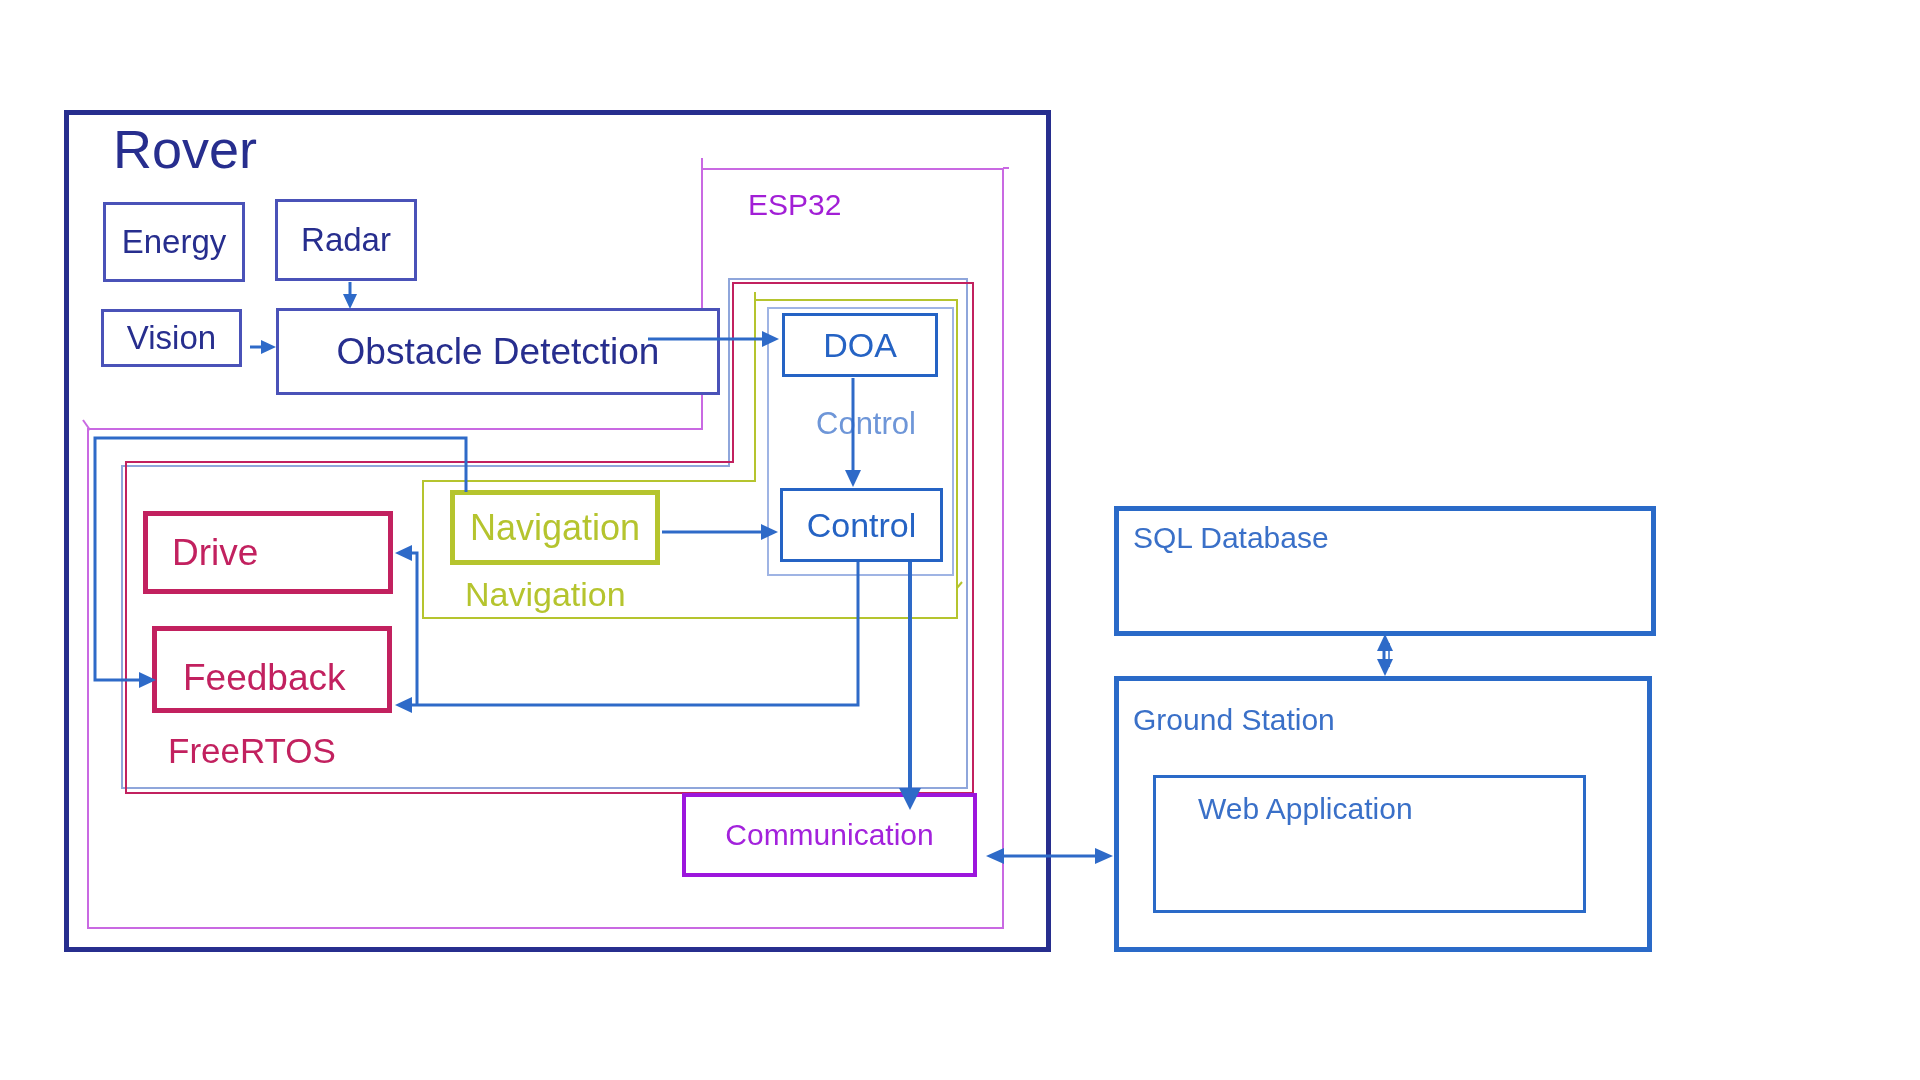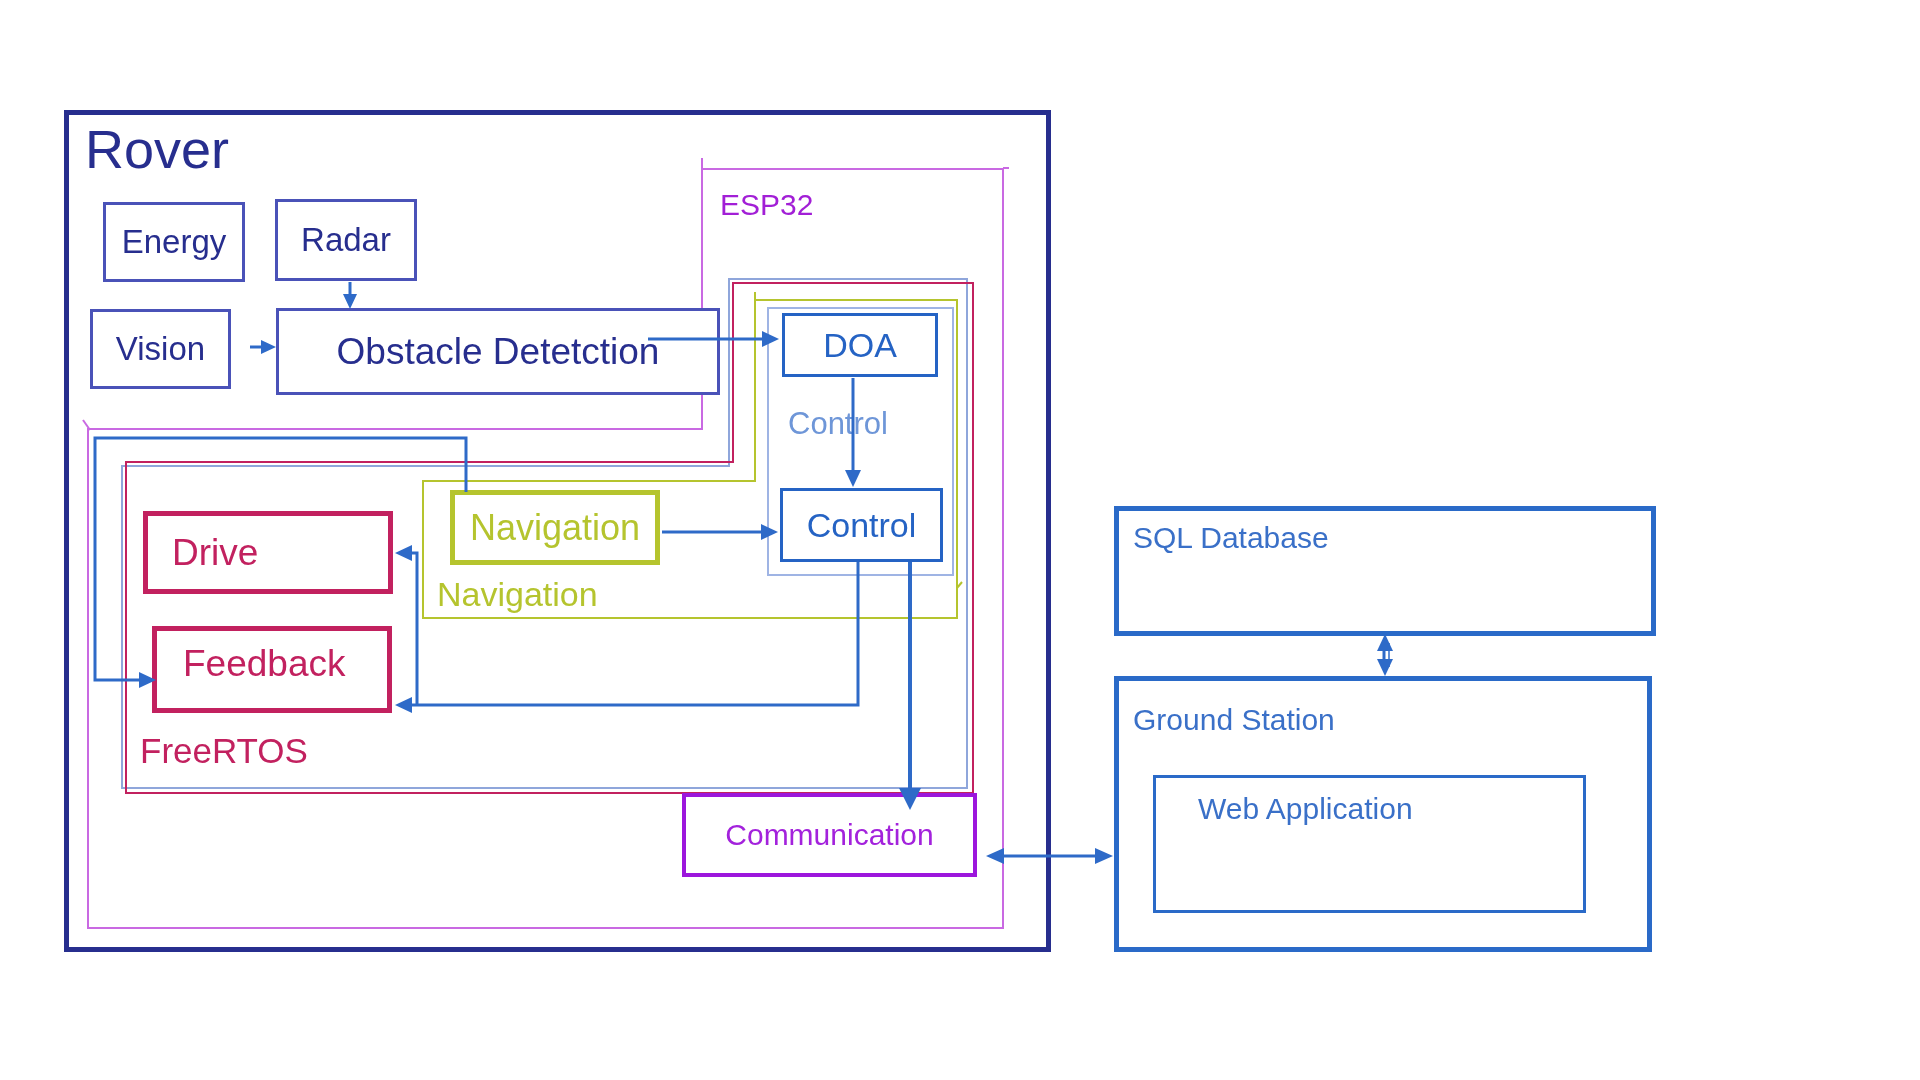--- a/index.html
+++ b/index.html
@@ -6,51 +6,51 @@
   .canvas{
     position:relative;width:1920px;height:1080px;background:#ffffff;
     font-family:"Liberation Sans", sans-serif;overflow:hidden;
   }
   svg.layer{position:absolute;left:0;top:0;pointer-events:none;}
   .node{
     position:absolute;box-sizing:border-box;background:#ffffff;
     display:flex;align-items:center;justify-content:center;
     white-space:nowrap;z-index:2;
   }
-  .lbl{position:absolute;z-index:3;white-space:nowrap;line-height:1;}
+  .lbl{position:absolute;z-index:3;white-space:nowrap;line-height:1;margin-left:28px;}
   
   .canvas{
     --navy:#272E8E; --slate:#4A52B8; --blue:#2E6AC8; --royal:#2A6AC8;
     --royaltext:#3A70C8; --steel:#8FA6DB; --ctrl-label:#6E96D8;
     --crimson:#C2215F; --yellow:#B5C42E; --orchid:#C969E2;
     --purple-border:#9C16DC; --purple-text:#A322DC; --doa:#2563C4;
   }
   
   .rover{position:absolute;left:64px;top:110px;width:987px;height:842px;
     border:5px solid var(--navy);box-sizing:border-box;z-index:1;background:transparent;}
   .rover-title{left:85px;top:122px;font-size:54px;color:var(--navy);}
   
   .sensor{border:3px solid var(--slate);color:var(--navy);font-size:33px;}
   .n-energy{left:103px;top:202px;width:142px;height:80px;}
   .n-radar{left:275px;top:199px;width:142px;height:82px;}
-  .n-vision{left:90px;top:309px;width:141px;height:80px;}
+  .n-vision{left:101px;top:309px;width:141px;height:58px;}
   .n-obstacle{left:276px;top:308px;width:444px;height:87px;font-size:37px;}
   
   .bluebox{border:3px solid var(--doa);color:var(--doa);}
   .n-doa{left:782px;top:313px;width:156px;height:64px;font-size:34px;}
   .n-control{left:780px;top:488px;width:163px;height:74px;font-size:34px;}
   
   .n-navigation{left:450px;top:490px;width:210px;height:75px;
     border:5px solid var(--yellow);color:var(--yellow);font-size:36px;}
   
   .crimbox{border:5px solid var(--crimson);color:var(--crimson);font-size:37px;
     justify-content:flex-start;}
   .n-drive{left:143px;top:511px;width:250px;height:83px;padding-left:24px;}
   .n-feedback{left:152px;top:626px;width:240px;height:87px;padding-left:26px;
-    align-items:flex-start;padding-top:12px;}
+    align-items:flex-start;padding-top:26px;}
   
   .n-comm{left:682px;top:793px;width:295px;height:84px;
     border:4px solid var(--purple-border);color:var(--purple-text);font-size:30px;}
   
   .rightbox{border:5px solid var(--royal);color:var(--royaltext);font-size:30px;
     justify-content:flex-start;align-items:flex-start;}
   .n-sql{left:1114px;top:506px;width:542px;height:130px;padding:10px 0 0 14px;}
   .n-ground{left:1114px;top:676px;width:538px;height:276px;padding:22px 0 0 14px;}
   .n-webapp{left:1153px;top:775px;width:433px;height:138px;border-width:3px;
     padding:14px 0 16px 42px;}

